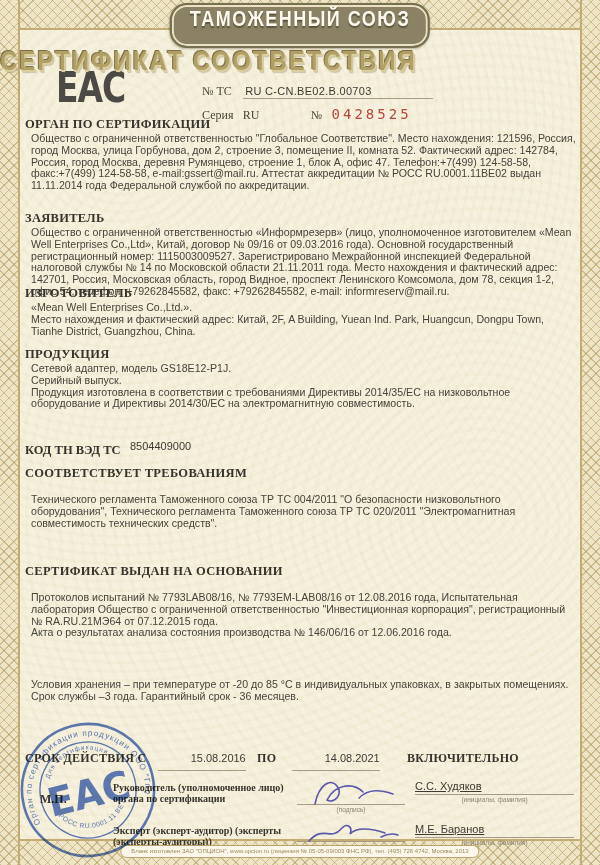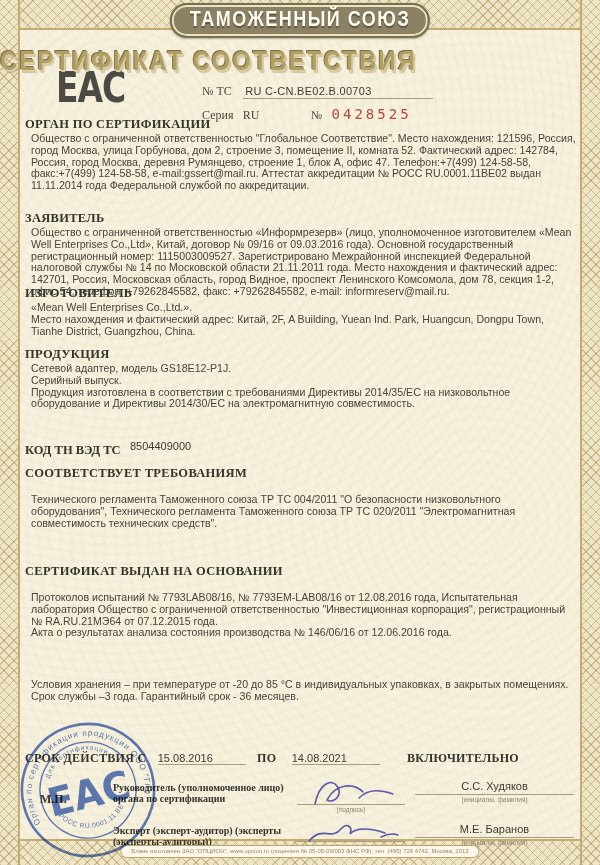--- a/index.html
+++ b/index.html
@@ -26,21 +26,21 @@
   .band-top    { top:0; left:0; right:0; height:30px; border-bottom:2px solid #c3ac74; }
   .band-bottom { bottom:0; left:0; right:0; height:26px; border-top:2px solid #c3ac74; }
   .band-left   { top:0; bottom:0; left:0; width:20px; border-right:2px solid #c3ac74; }
   .band-right  { top:0; bottom:0; right:0; width:20px; border-left:2px solid #c3ac74; }
 
   
   .union-banner {
     position:absolute; z-index:3; top:3px; left:50%; transform:translateX(-50%);
     background:#8b8266; border:2px solid #757052; border-radius:17px;
     box-shadow: inset 0 0 0 2px #ece2c2, 0 1px 2px rgba(90,80,45,.4);
-    padding:4px 18px 6px;
+    padding:4px 18px 16px;
     white-space:nowrap;
   }
   .union-banner span {
     display:inline-block; color:#fdfaf0; font-weight:bold; font-size:18px;
     letter-spacing:1.5px; transform:scaleY(1.25);
     text-shadow:0 1px 1px rgba(60,55,30,.6);
   }
   .eac-logo {
     position:absolute; z-index:2; left:56px; top:62px;
     font-family:"DejaVu Sans", sans-serif; font-weight:bold; font-size:33px;
@@ -81,39 +81,39 @@
   }
   .code-row { position:absolute; z-index:2; left:25px; top:440px; width:553px; }
   .code-row h3 { display:inline-block; font-family:"Liberation Serif", serif; font-size:12.5px; font-weight:bold; color:#35332b; }
   .code-row .code-val { position:absolute; left:105px; top:0; font-size:11px; color:#3d3a33; }
   .gap-body { margin-top:13px; }
 
   
   .validity { position:absolute; z-index:2; left:25px; top:751px; width:553px; font-size:12px; white-space:nowrap; }
   .validity .vlbl { font-family:"Liberation Serif", serif; font-weight:bold; color:#35332b; letter-spacing:.3px; }
   .validity .vdate {
-    display:inline-block; text-align:left; min-width:88px; font-size:11px; color:#3d3a33;
-    border-bottom:1px solid #a79c83; padding-bottom:0; margin:0 8px;
+    display:inline-block; text-align:right; min-width:88px; font-size:11px; color:#3d3a33;
+    border-bottom:1px solid #a79c83; padding-bottom:6px; margin:0 8px;
   }
   .validity .v-po { margin:0 4px 0 0; }
   .validity .v-incl { margin-left:16px; }
 
   
   .sig-block { position:absolute; z-index:2; left:113px; top:776px; width:465px; }
   .sig-row { display:flex; margin-bottom:6px; }
   .sig-role {
     width:178px; font-family:"Liberation Serif", serif; font-weight:bold;
     font-size:10px; line-height:11px; color:#35332b; padding-top:6px;
   }
   .sig-cell { width:120px; position:relative; padding:0 6px; }
   .sig-cell svg { display:block; margin:0 auto; }
   .sig-line { border-bottom:1px solid #a79c83; margin-top:-6px; }
   .sig-cap { text-align:center; font-size:6.5px; color:#8b8470; padding-top:1px; }
   .name-cell { flex:1; padding:0 4px; }
-  .name-val { text-align:center; font-size:11px; color:#3d3a33; border-bottom:1px solid #a79c83; padding-bottom:2px; padding-top:4px; }
+  .name-val { font-size:11px; color:#3d3a33; border-bottom:1px solid #a79c83; padding-bottom:2px; padding-top:4px;text-decoration:underline; }
   .mp { position:absolute; z-index:4; left:40px; top:792px; font-family:"Liberation Serif", serif; font-weight:bold; font-size:12px; color:#35332b; }
 
   
   .stamp { position:absolute; z-index:5; left:14px; top:716px; width:148px; height:148px;
     transform:rotate(-14deg); opacity:.88; mix-blend-mode:multiply; pointer-events:none; }
   .stamp text { fill:#4a6cc2; }
 
   
   .footer-note {
     position:absolute; z-index:3; bottom:7px; left:50%; transform:translateX(-50%);

